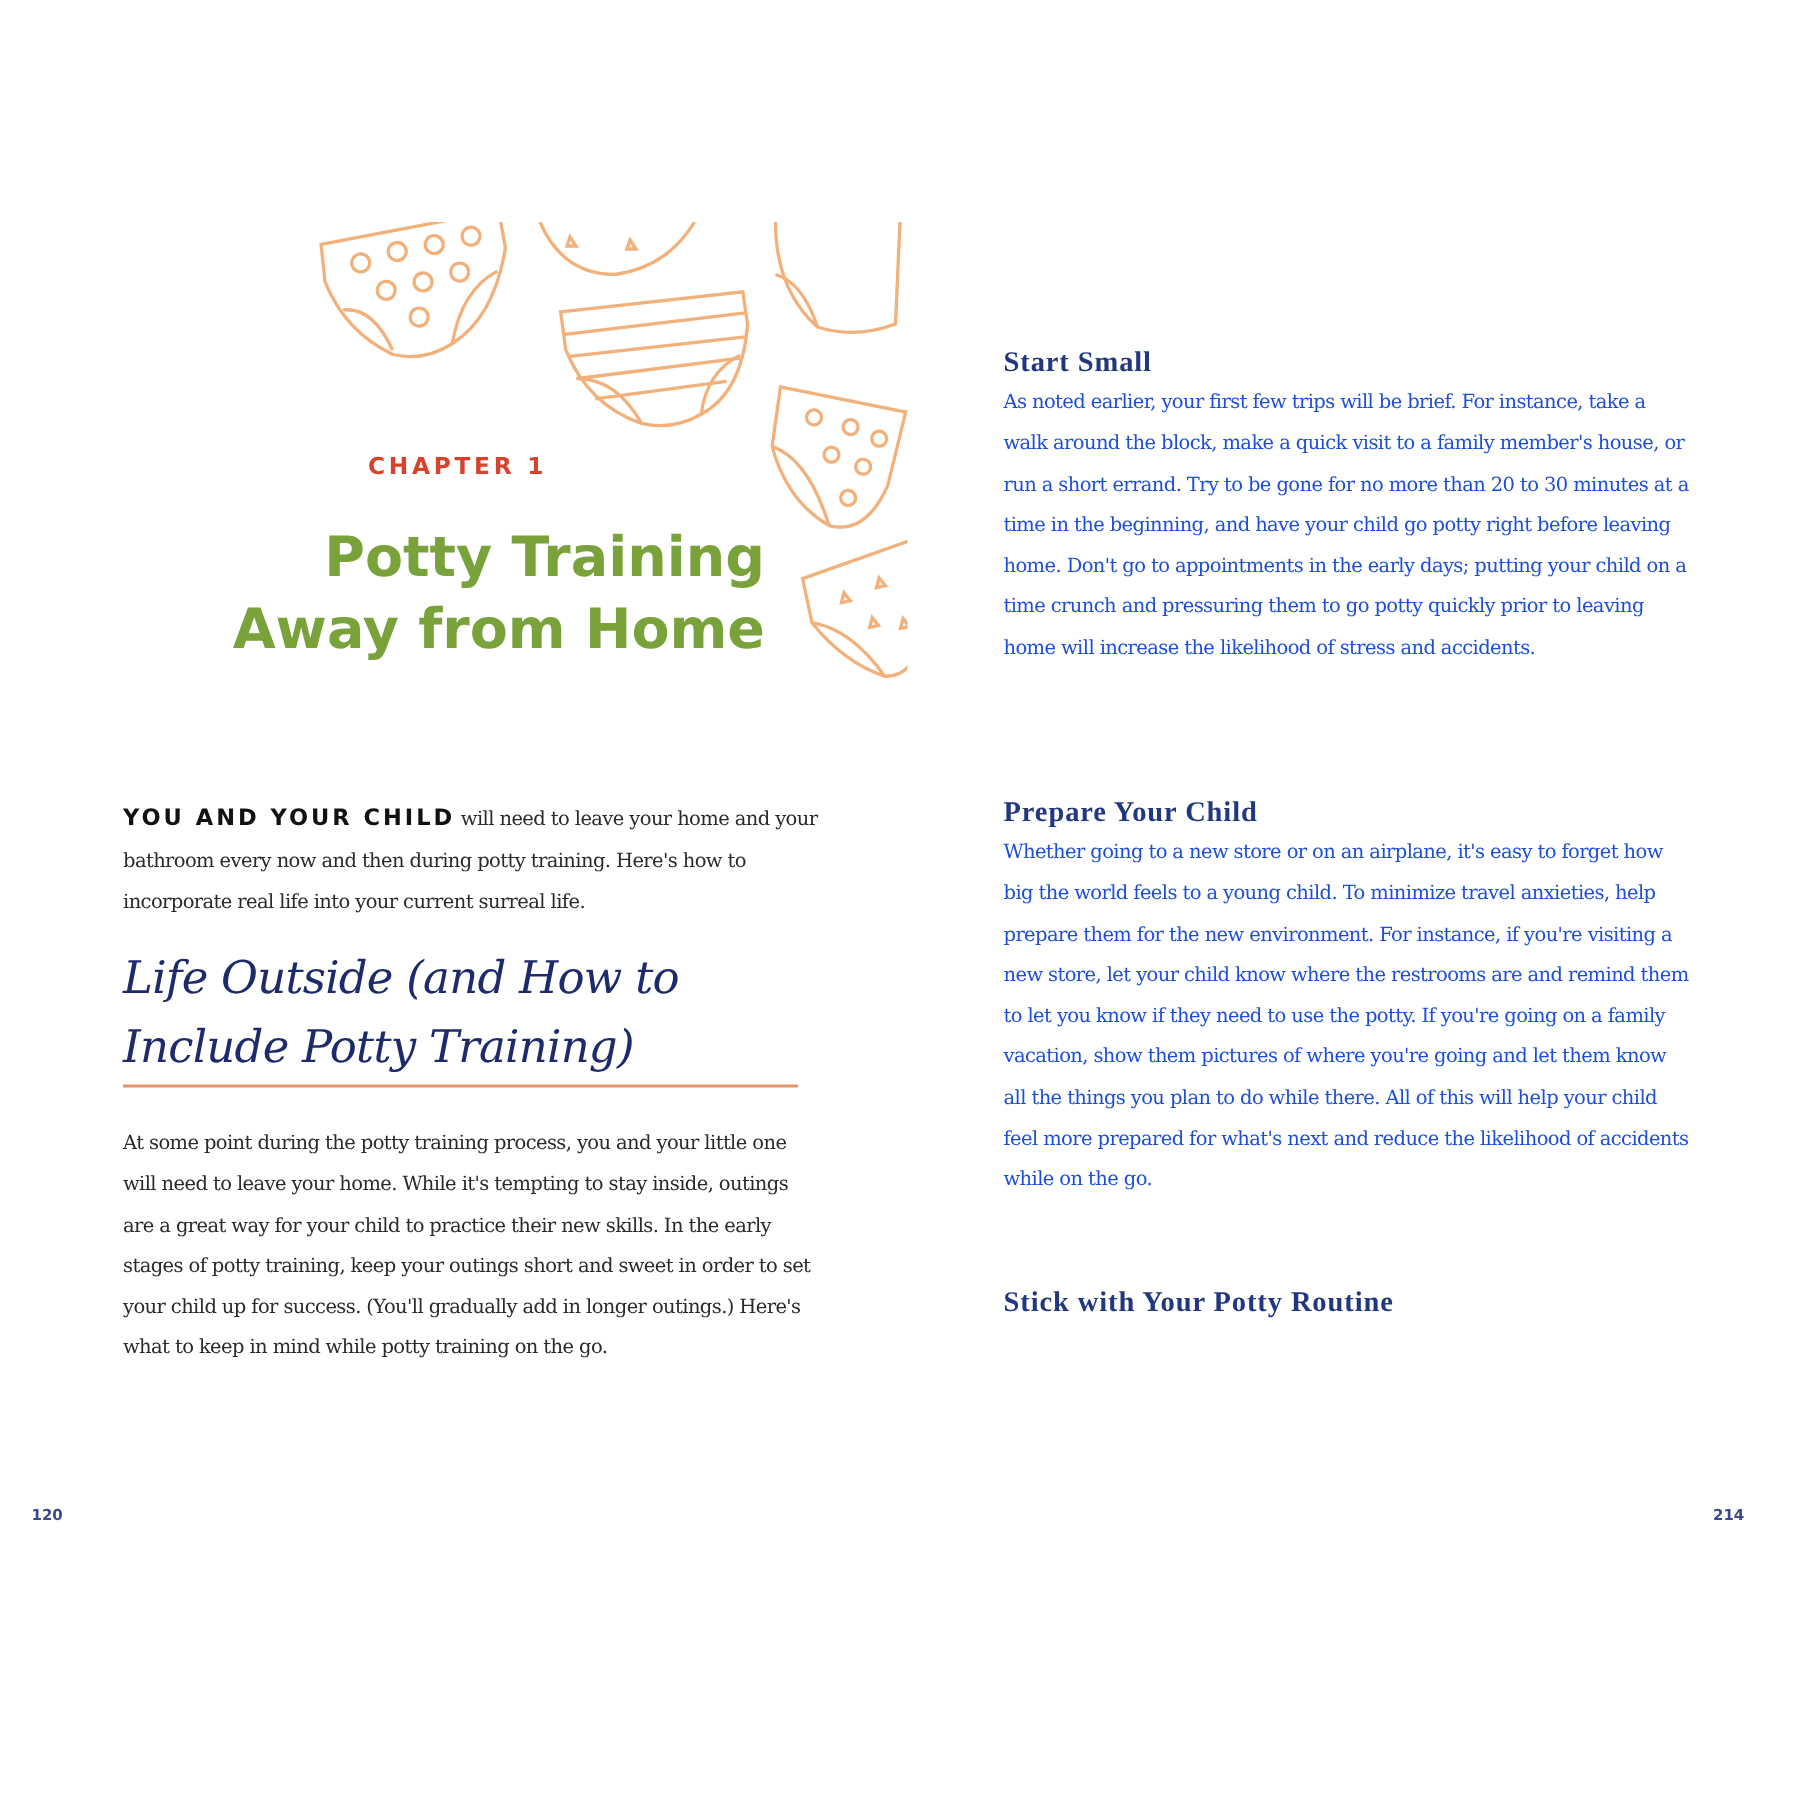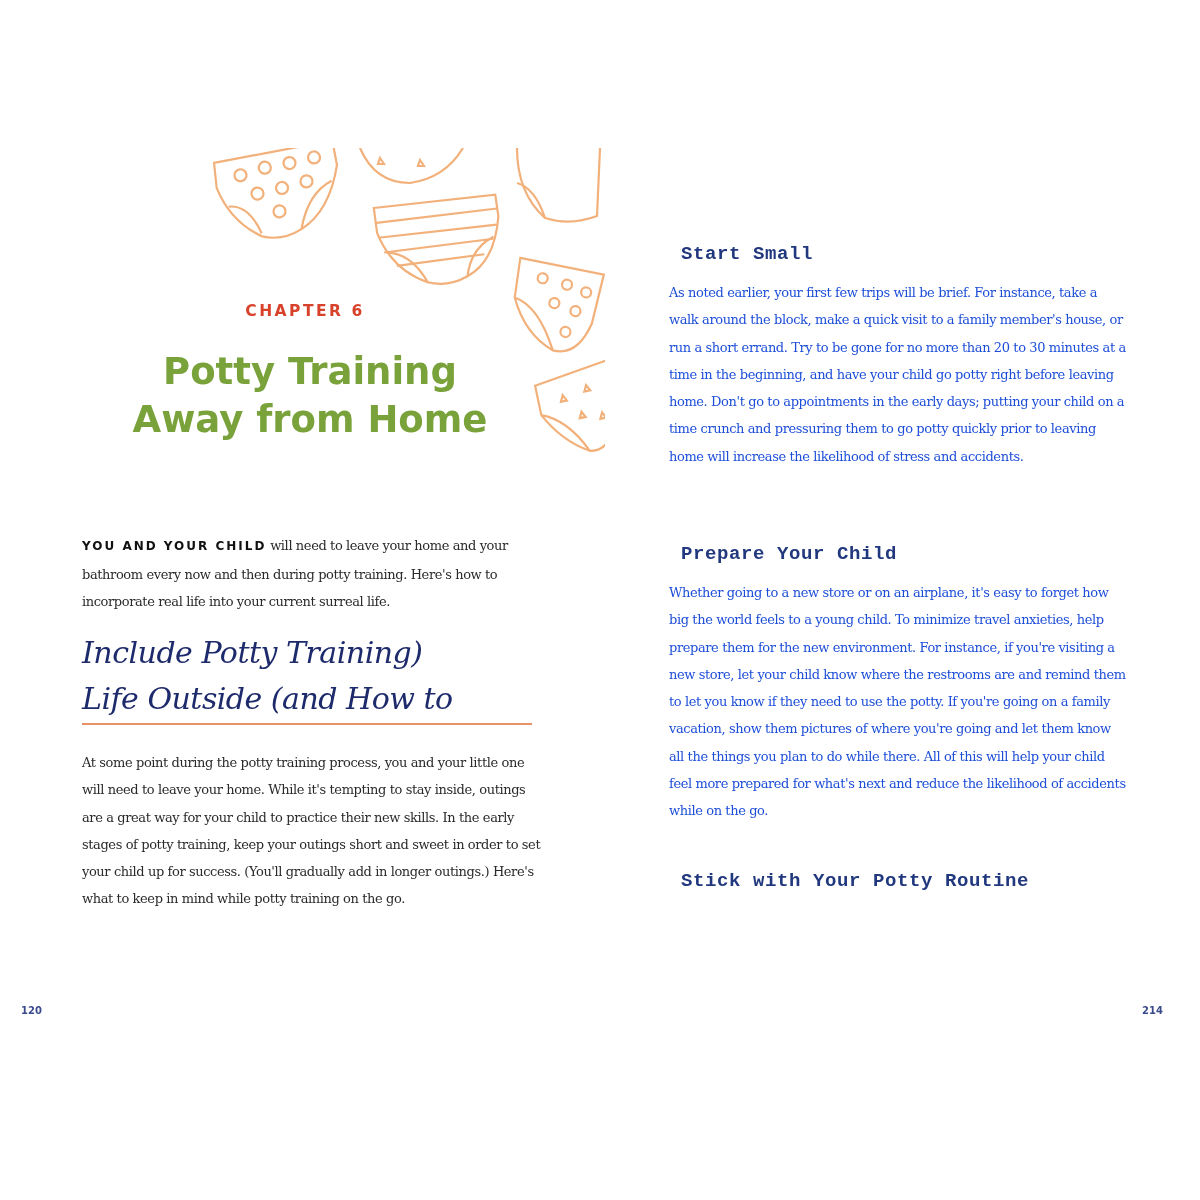--- a/index.html
+++ b/index.html
@@ -2,28 +2,28 @@
 <html><head>
 <meta charset="utf-8">
 <style>
   html, body { margin:0; padding:0; }
   body { width:1200px; height:1200px; background:#ffffff; position:relative; overflow:hidden; font-family:"DejaVu Serif", serif; color:#222; }
   .page { position:absolute; top:0; height:1200px; }
   .left { left:0; width:600px; }
   .right { left:600px; width:600px; }
   .illus { position:absolute; left:205px; top:148px; width:400px; height:320px; }
   .chapter { position:absolute; left:150px; width:310px; top:302px; text-align:center; font-family:"DejaVu Sans", sans-serif; font-weight:bold; font-size:15.5px; letter-spacing:2.5px; color:#d8412a; }
-  .title { position:absolute; left:110px; width:400px; top:348px; text-align:center; font-family:"DejaVu Sans", sans-serif; font-weight:bold; font-size:37px; line-height:48px; color:#7aa23a; }
+  .title { position:absolute; left:110px; width:400px; top:348px; text-align:right; font-family:"DejaVu Sans", sans-serif; font-weight:bold; font-size:37px; line-height:48px; color:#7aa23a; }
   .intro { position:absolute; left:82px; top:532px; width:470px; font-size:13px; line-height:27.5px; color:#2a2a2a; letter-spacing:-0.4px; }
-  .lead { font-family:"DejaVu Sans", sans-serif; font-weight:bold; letter-spacing:2px; color:#111; font-size:12px; }
+  .lead { font-family:"DejaVu Sans", sans-serif; font-weight:bold; letter-spacing:2px; color:#111; font-size:15px; }
   .script { position:absolute; left:82px; top:630px; width:455px; font-family:"DejaVu Serif", serif; font-style:italic; font-size:30px; line-height:46px; color:#1d2a6b; letter-spacing:-0.5px; }
   .rule { position:absolute; left:82px; top:723px; width:450px; height:2px; background:#e8926a; }
   .para { position:absolute; left:82px; top:749px; width:460px; font-size:13px; line-height:27.3px; color:#2a2a2a; letter-spacing:-0.4px; }
   .rsec { position:absolute; left:669px; width:460px; }
-  .rh { font-family:Liberation Mono, monospace; font-weight:bold; font-size:19px; color:#21387e; letter-spacing:0.6px; line-height:26px; margin:12px; }
+  .rh { font-family:Liberation Serif, serif; font-weight:bold; font-size:19px; color:#21387e; letter-spacing:0.6px; line-height:26px; margin:0; }
   .rp { font-size:13px; line-height:27.3px; color:#1d4ed8; letter-spacing:-0.4px; margin:0; }
   .pnum { position:absolute; top:1005px; font-family:"DejaVu Sans", sans-serif; font-weight:bold; font-size:10px; color:#3a4a8a; }
 </style>
 </head>
 <body>
 
 <div class="page left">
   <svg class="illus" viewBox="0 0 400 320" fill="none" stroke="#f2b07a" stroke-width="2.2">
 
     <g transform="translate(8,5) rotate(-6)">
@@ -71,31 +71,31 @@
     <g transform="translate(328,228) rotate(-12)">
       <path d="M0 10 L75 0 L72 60 Q60 90 40 85 Q15 70 0 40 Z"></path>
       <path d="M0 40 Q25 50 40 85"></path>
       <path d="M25 25 l3 6 l-6 0 z"></path>
         <path d="M50 20 l3 6 l-6 0 z"></path>
         <path d="M40 45 l3 6 l-6 0 z"></path>
         <path d="M60 50 l3 6 l-6 0 z"></path>
     </g>
   </svg>
 
-  <div class="chapter">CHAPTER 6</div>
+  <div class="chapter">CHAPTER 1</div>
   <div class="title">
     <div>Potty Training</div>
     <div>Away from Home</div>
   </div>
 
   <div class="intro"><span class="lead">YOU AND YOUR CHILD</span><span> will need to leave your home and your bathroom every now and then during potty training. Here's how to incorporate real life into your current surreal life.</span></div>
 
   <div class="script">
+    <div>Life Outside (and How to</div>
     <div>Include Potty Training)</div>
-    <div>Life Outside (and How to</div>
   </div>
   <div class="rule"></div>
 
   <div class="para">At some point during the potty training process, you and your little one will need to leave your home. While it's tempting to stay inside, outings are a great way for your child to practice their new skills. In the early stages of potty training, keep your outings short and sweet in order to set your child up for success. (You'll gradually add in longer outings.) Here's what to keep in mind while potty training on the go.</div>
 
   <div class="pnum" style="left:21px;">120</div>
 </div>
 
 <div class="page right">
   <div class="rsec" style="left:69px; top:229px;">

